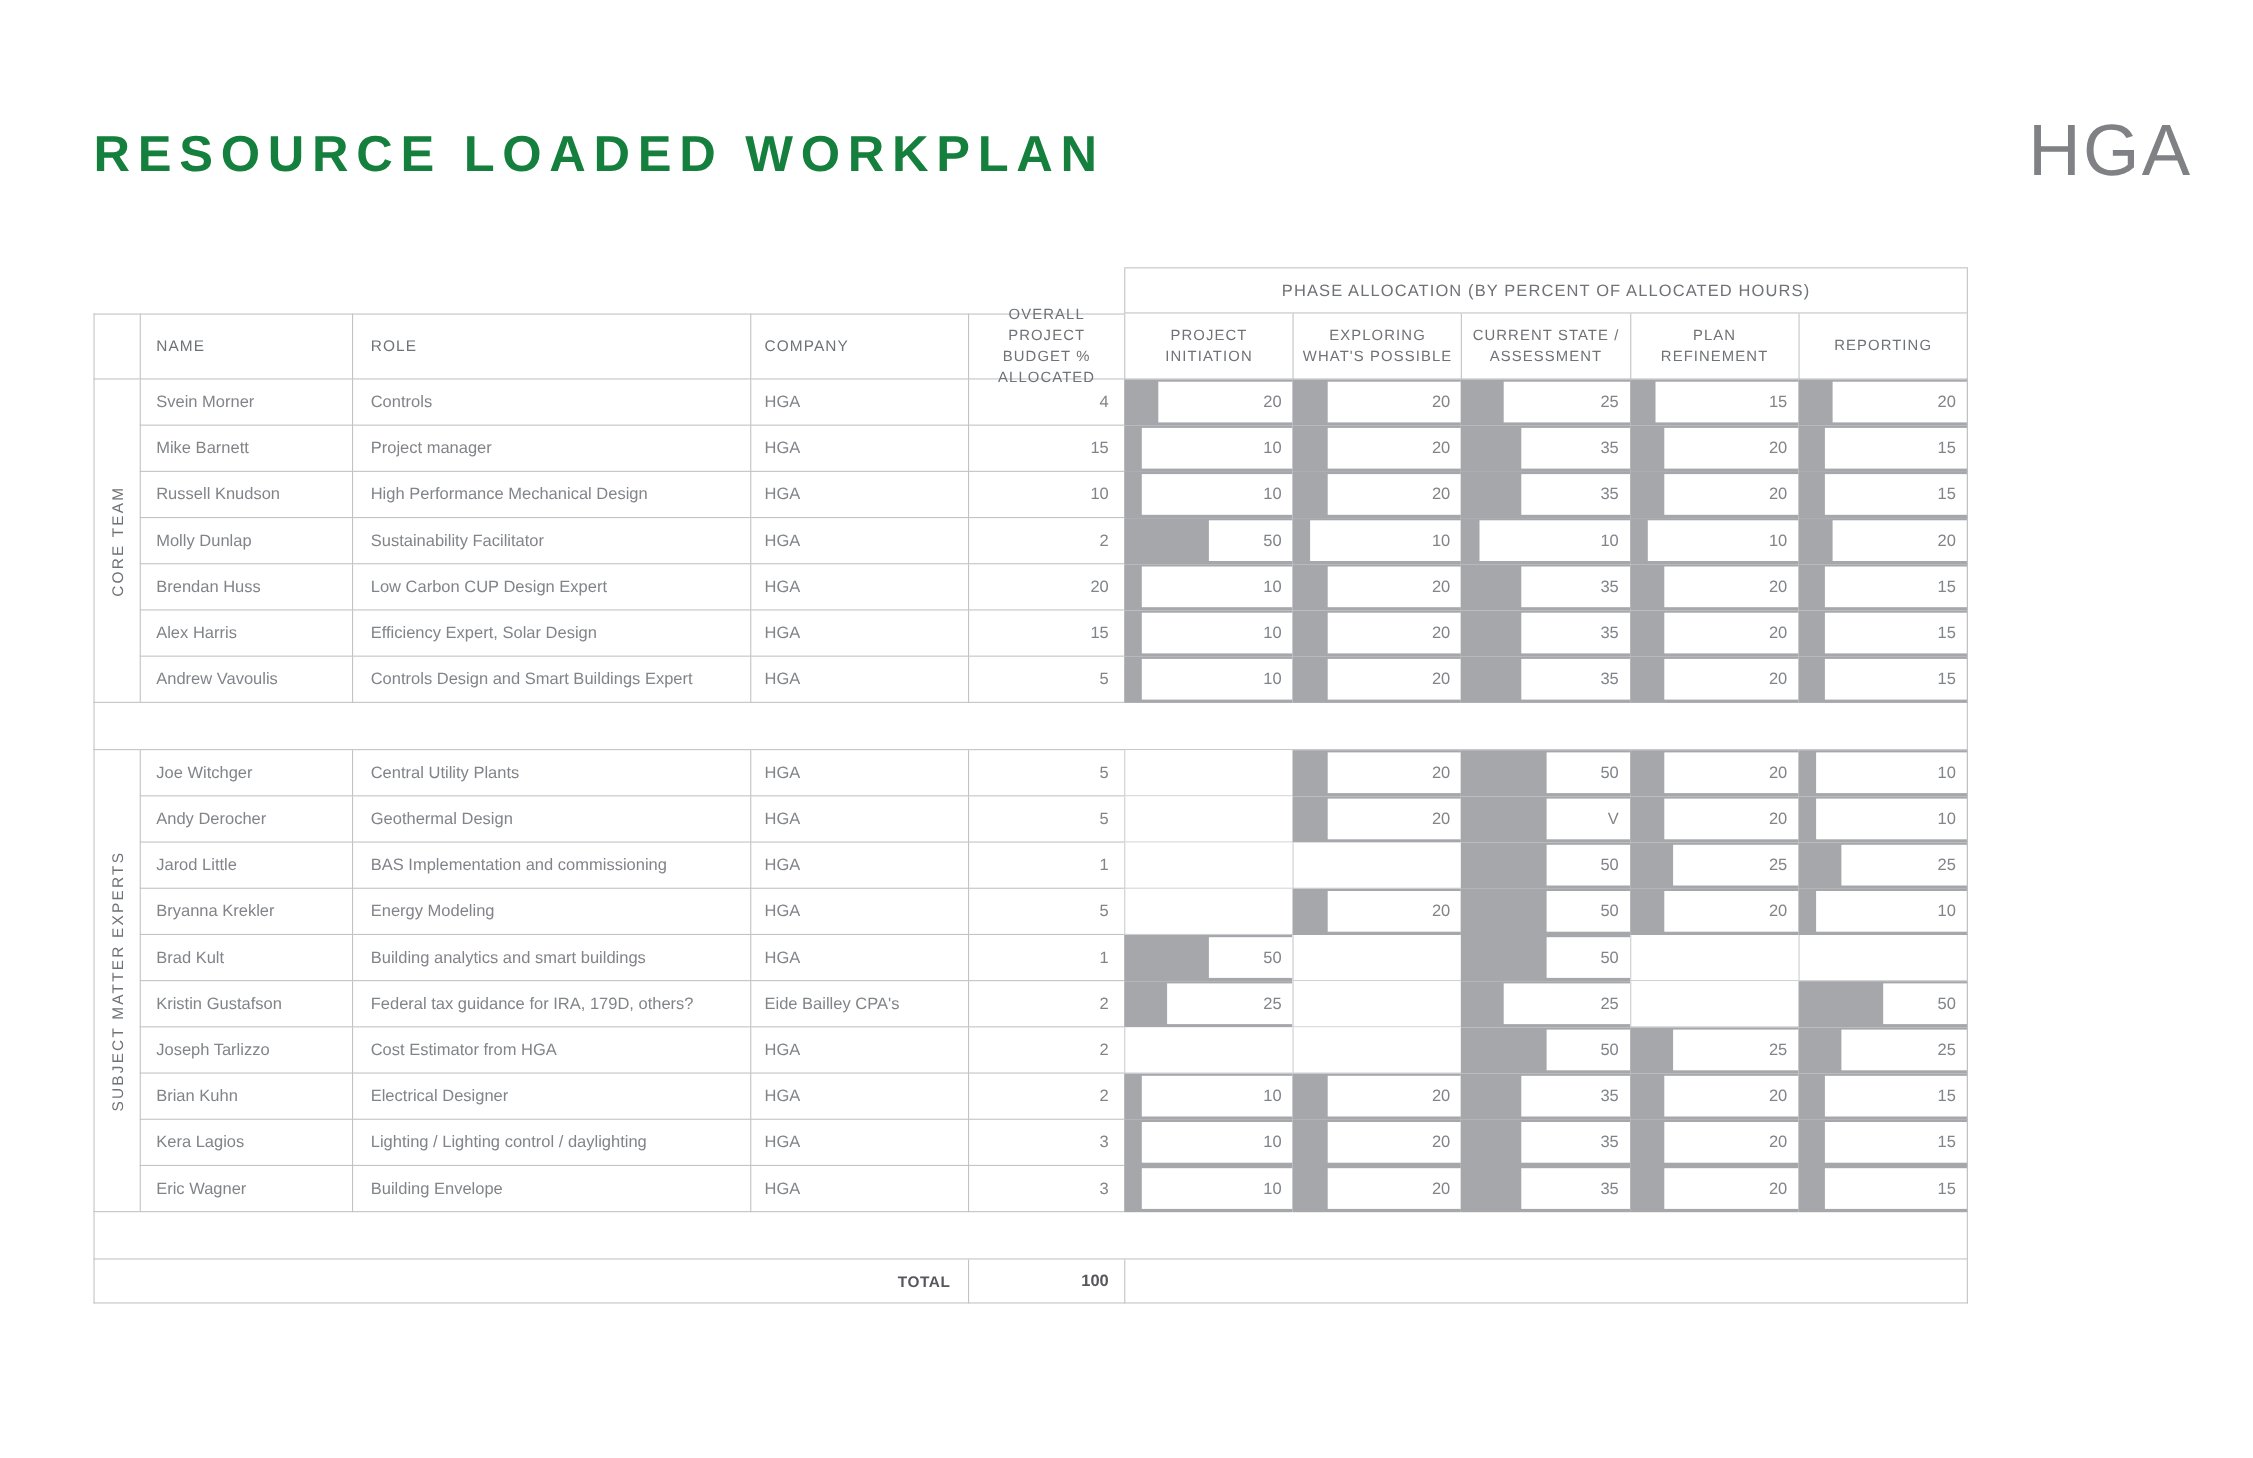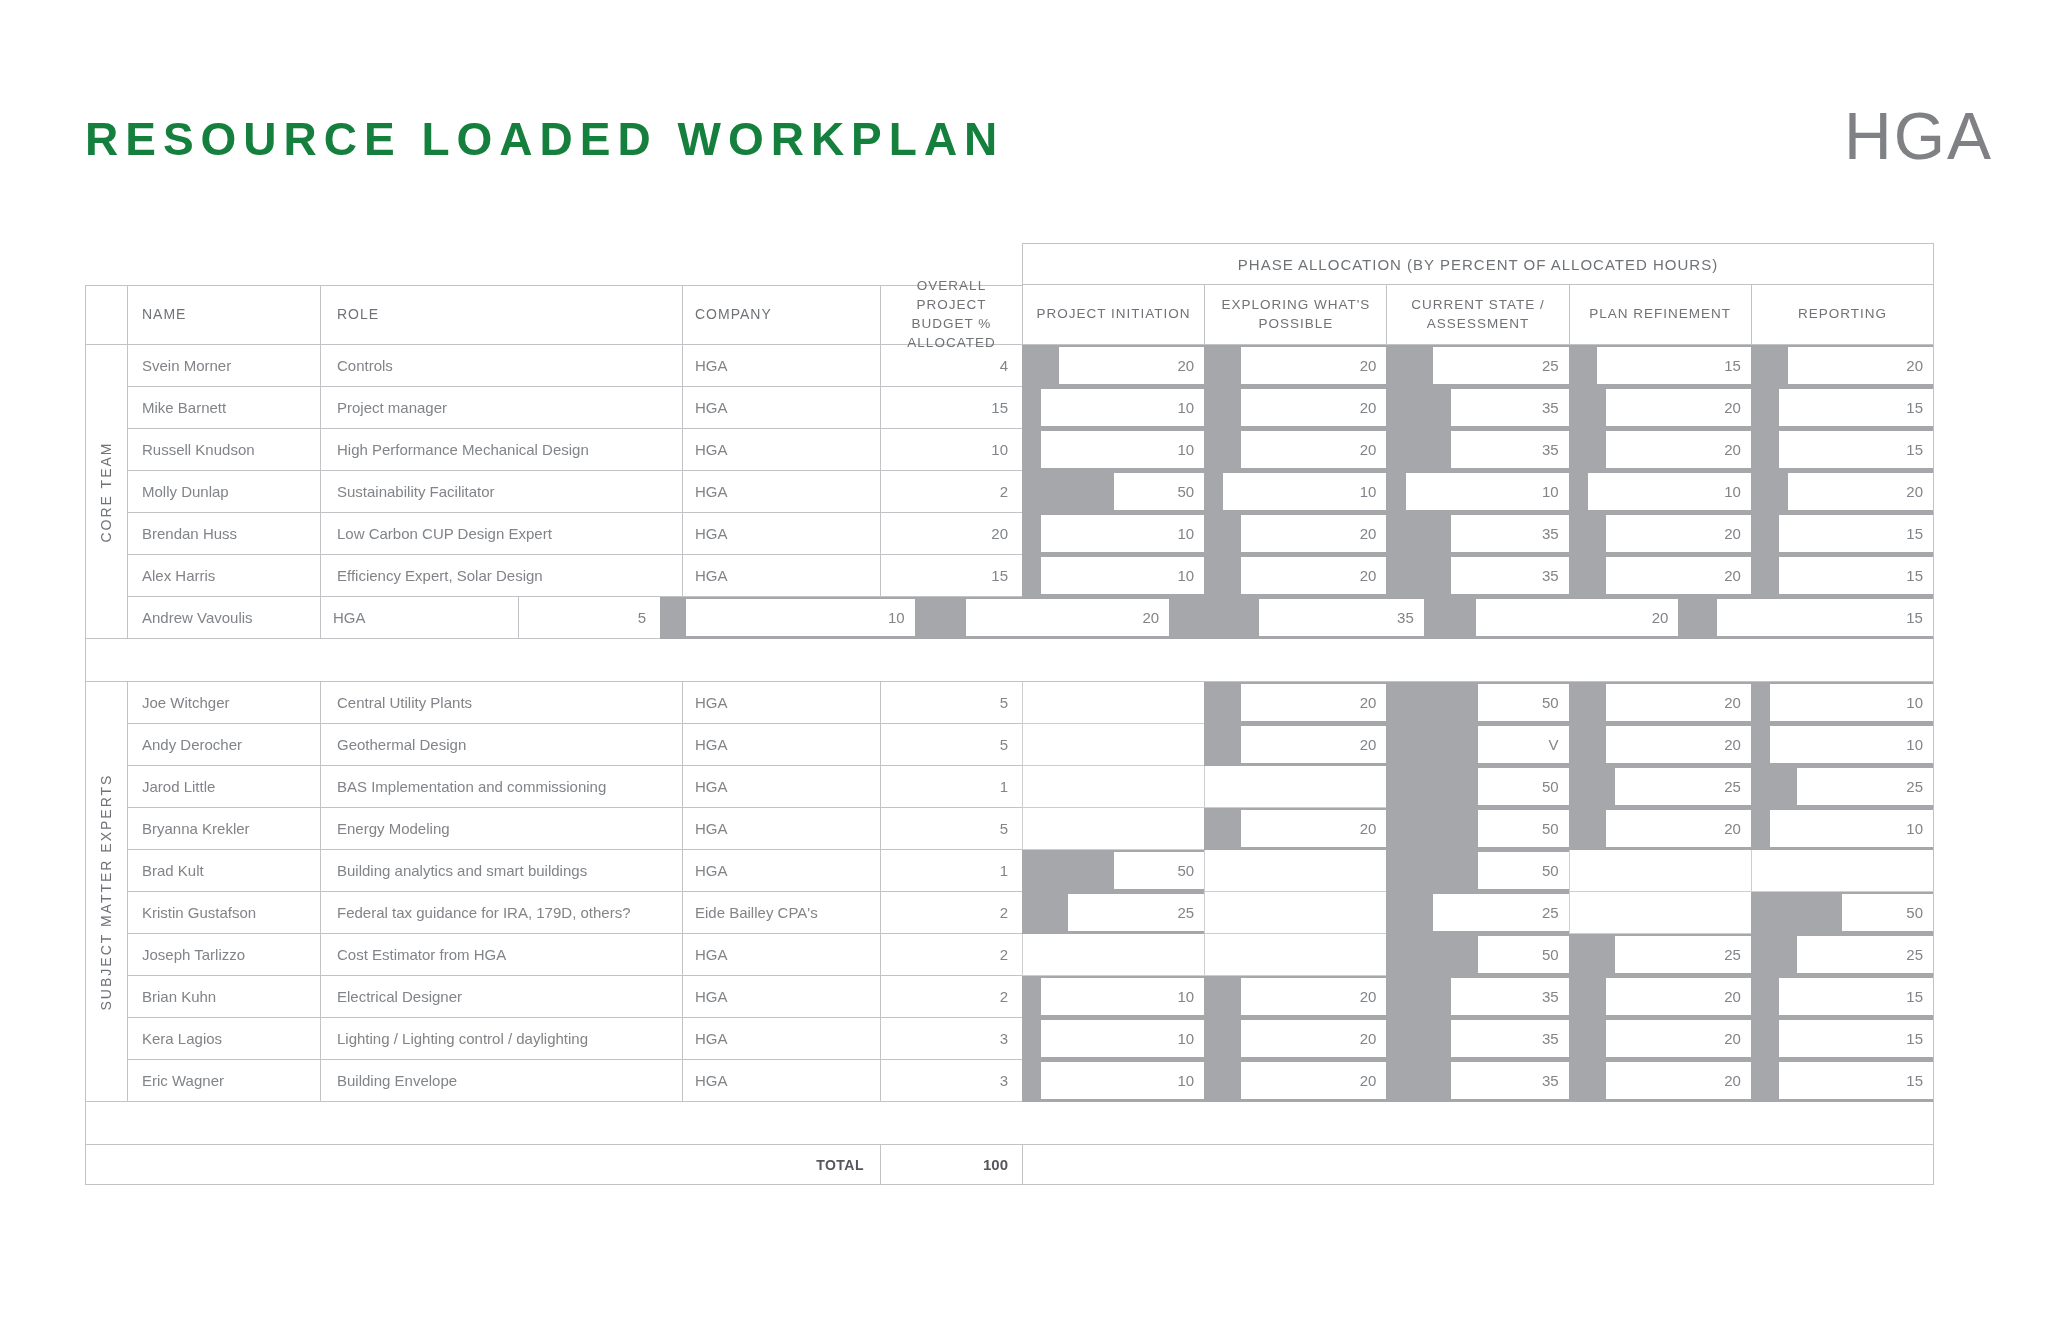--- a/index.html
+++ b/index.html
@@ -9,21 +9,21 @@
     -webkit-font-smoothing:antialiased;
   }
   .page-title{
     position:absolute;left:85px;top:112px;
     font-size:46px;font-weight:700;letter-spacing:7px;color:#15803d;white-space:nowrap;
   }
   .logo{
     position:absolute;right:55px;top:98px;
     font-size:66px;font-weight:300;letter-spacing:2px;color:#7f8185;
   }
-  .table{position:absolute;left:85px;top:243px;width:1849px;font-size:15px;}
+  .table{position:absolute;left:85px;top:243px;width:1704px;font-size:15px;}
   
   .c-lab{width:42px;}
   .c-name{width:193px;}
   .c-role{width:362px;}
   .c-comp{width:198px;}
   .c-budget{width:142px;}
   .c-phase{flex:1;position:relative;}
   
   .band-row{display:flex;height:42px;}
   .band-spacer{width:937px;}
@@ -255,20 +255,21 @@
             </div>
             <div class="pcell c-phase filled">
               <div class="pbox" style="width: 80%;">20</div>
             </div>
             <div class="pcell c-phase last filled">
               <div class="pbox" style="width: 85%;">15</div>
             </div>
           </div>
           <div class="trow">
             <div class="lcell c-name">Andrew Vavoulis</div>
+            <div class="lcell c-role">Controls Design and Smart Buildings Expert</div>
             <div class="lcell c-comp">HGA</div>
             <div class="lcell c-budget">5</div>
             <div class="pcell c-phase filled">
               <div class="pbox" style="width: 90%;">10</div>
             </div>
             <div class="pcell c-phase filled">
               <div class="pbox" style="width: 80%;">20</div>
             </div>
             <div class="pcell c-phase filled">
               <div class="pbox" style="width: 65%;">35</div>

